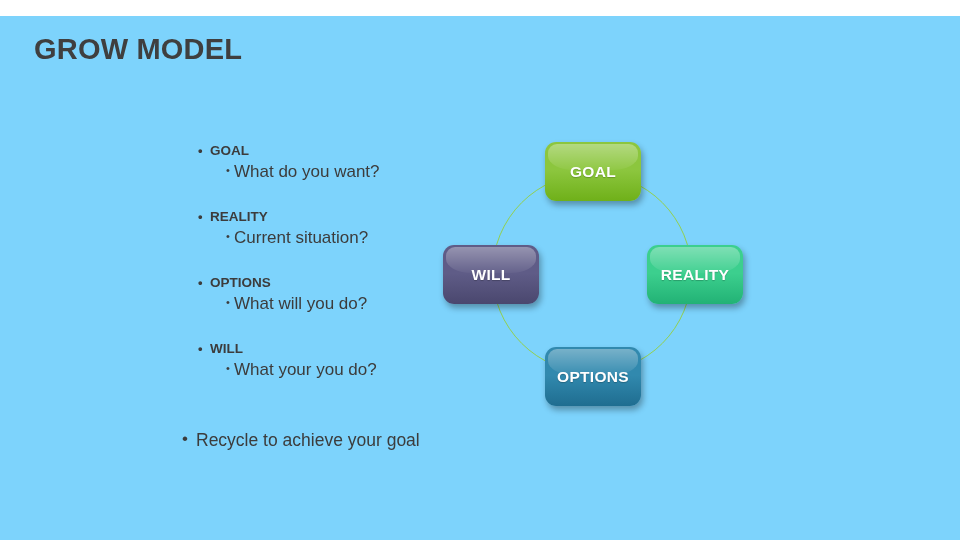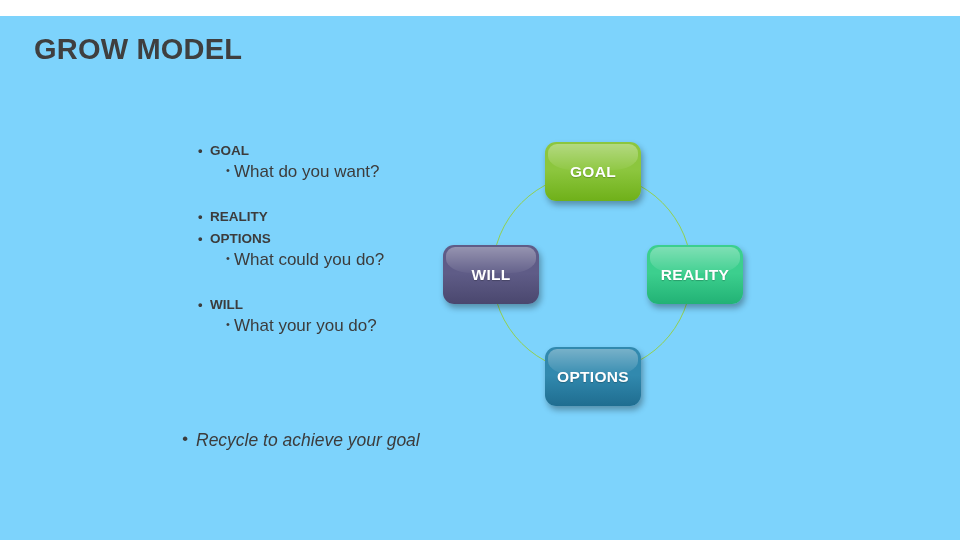--- a/index.html
+++ b/index.html
@@ -87,21 +87,20 @@
   
   .recycle-line {
     position: absolute;
     left: 182px;
     top: 414px;
     font-size: 17.5px;
     font-weight: normal;
     color: #3c3c3c;
     padding-left: 14px;
     white-space: nowrap;
-    font-style: italic;
   }
   .recycle-line::before {
     content: "\2022";
     position: absolute;
     left: 0;
     top: -1px;
     font-size: 17px;
     color: #3c3c3c;
   }
 
@@ -168,25 +167,26 @@
 
   <div class="bullet-list">
 
     <div class="bl-group">
       <span class="bl-main">GOAL</span>
       <span class="bl-sub">What do you want?</span>
     </div>
 
     <div class="bl-group">
       <span class="bl-main">REALITY</span>
+      <span class="bl-sub">Current situation?</span>
     </div>
 
     <div class="bl-group">
       <span class="bl-main">OPTIONS</span>
-      <span class="bl-sub">What could you do?</span>
+      <span class="bl-sub">What will you do?</span>
     </div>
 
     <div class="bl-group">
       <span class="bl-main">WILL</span>
       <span class="bl-sub">What your you do?</span>
     </div>
 
   </div>
 
   <div class="recycle-line">Recycle to achieve your goal</div>

